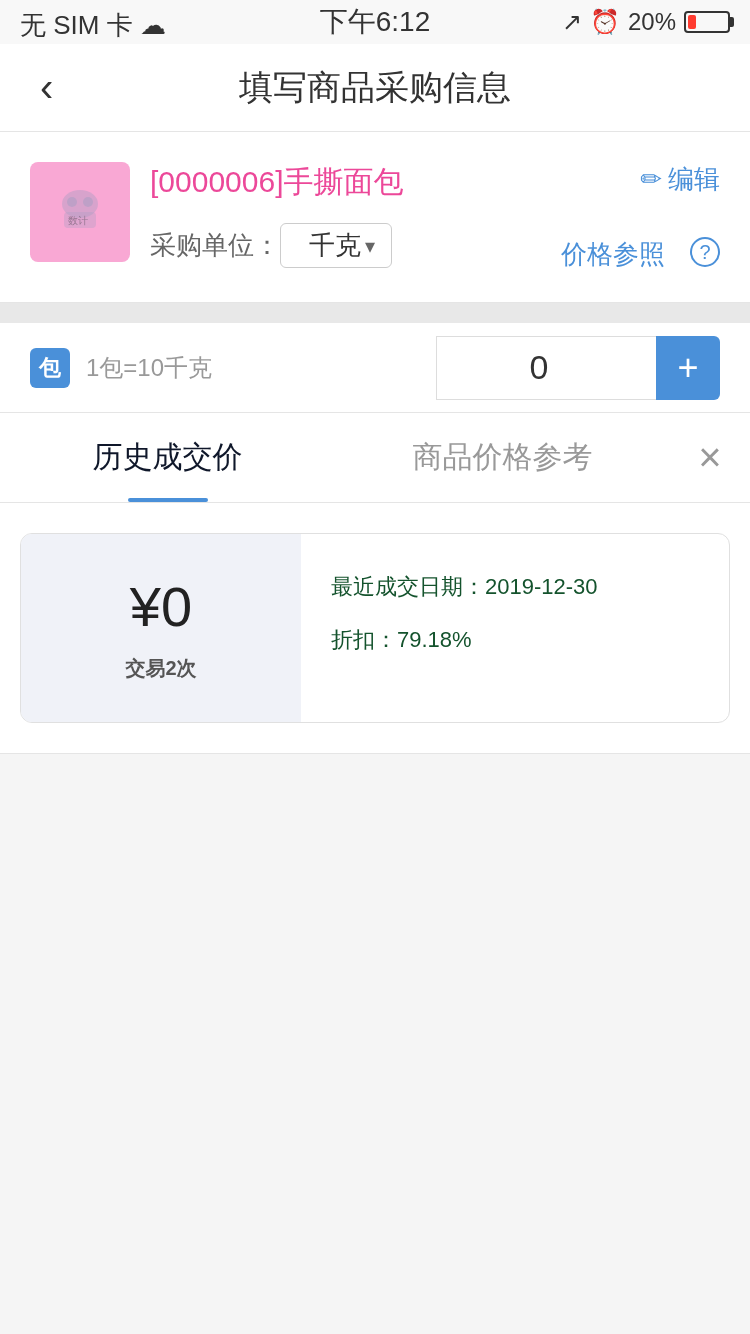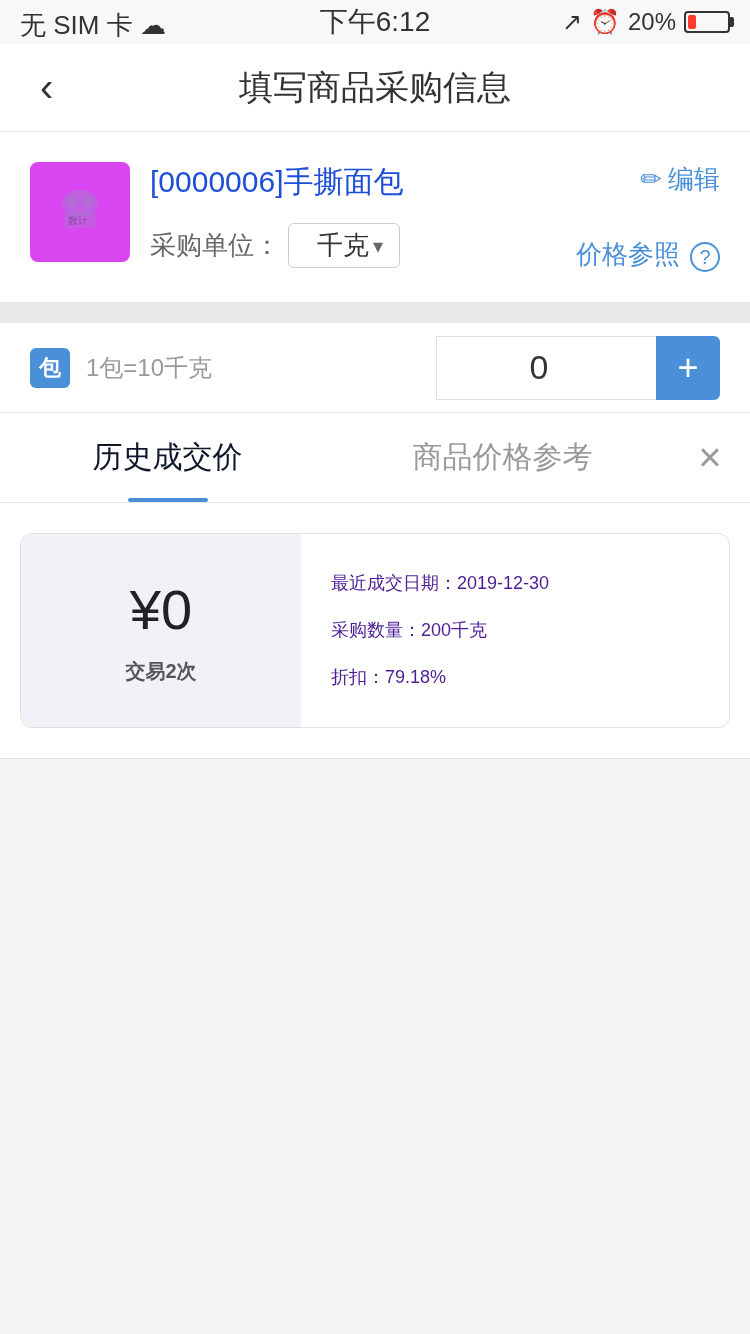--- a/index.html
+++ b/index.html
@@ -113,46 +113,46 @@
       justify-content: space-between;
     }
     .product-left {
       display: flex;
       align-items: flex-start;
       gap: 20px;
     }
     .product-image {
       width: 100px;
       height: 100px;
-      background: #d946ef;
+      background: #f9a8d4;
       border-radius: 8px;
       display: flex;
       align-items: center;
       justify-content: center;
       flex-shrink: 0;
     }
     .product-image svg {
       width: 60px;
       height: 60px;
       opacity: 0.6;
     }
     .product-info {
       display: flex;
       flex-direction: column;
       gap: 20px;
     }
     .product-name {
       font-size: 30px;
-      color: #1d4ed8;
+      color: #ec4899;
       font-weight: 500;
     }
     .product-unit-row {
       display: flex;
       align-items: center;
-      gap: 8px;
+      gap: 0;
       font-size: 26px;
       color: #666;
       text-align: right;
     }
     .unit-select {
       border: 1px solid #ccc;
       border-radius: 6px;
       padding: 4px 16px 4px 28px;
       font-size: 26px;
       color: #333;
@@ -169,22 +169,22 @@
     .edit-btn {
       font-size: 26px;
       color: #4a90d9;
       display: flex;
       align-items: center;
       gap: 6px;
       cursor: pointer;
     }
     .price-ref-row {
       display: flex;
-      align-items: flex-end;
-      gap: 10px;
+      align-items: flex-start;
+      gap: 25px;
       margin-left: 42px;
     }
     .price-ref-btn {
       font-size: 26px;
       color: #4a90d9;
       cursor: pointer;
     }
     .price-ref-icon {
       width: 30px;
       height: 30px;
@@ -348,22 +348,22 @@
       font-weight: bold;
     }
     .price-card-right {
       flex: 1;
       padding: 36px 30px;
       display: flex;
       flex-direction: column;
       gap: 20px;
     }
     .price-detail-row {
-      font-size: 18px;
-      color: #4c1d95;
+      font-size: 22px;
+      color: #14532d;
       line-height: 1.5;
     }
 
     
     .main-content {
       background: #f5f5f5;
       min-height: 600px;
     }
   </style>
 </head>
@@ -455,22 +455,19 @@
   <div class="price-card">
     <div class="price-card-left">
       <div class="price-amount">¥0</div>
       <div class="price-trades">交易2次</div>
     </div>
     <div class="price-card-right">
       <div class="price-detail-row">
         <span>最近成交日期：</span><span>2019-12-30</span>
       </div>
       <div class="price-detail-row">
-        <span>采购数量：</span><span>200千克</span>
-      </div>
-      <div class="price-detail-row">
         <span>折扣：</span><span>79.18%</span>
       </div>
     </div>
   </div>
 </div>
 
 <div class="main-content"></div>
 
 </body></html>

